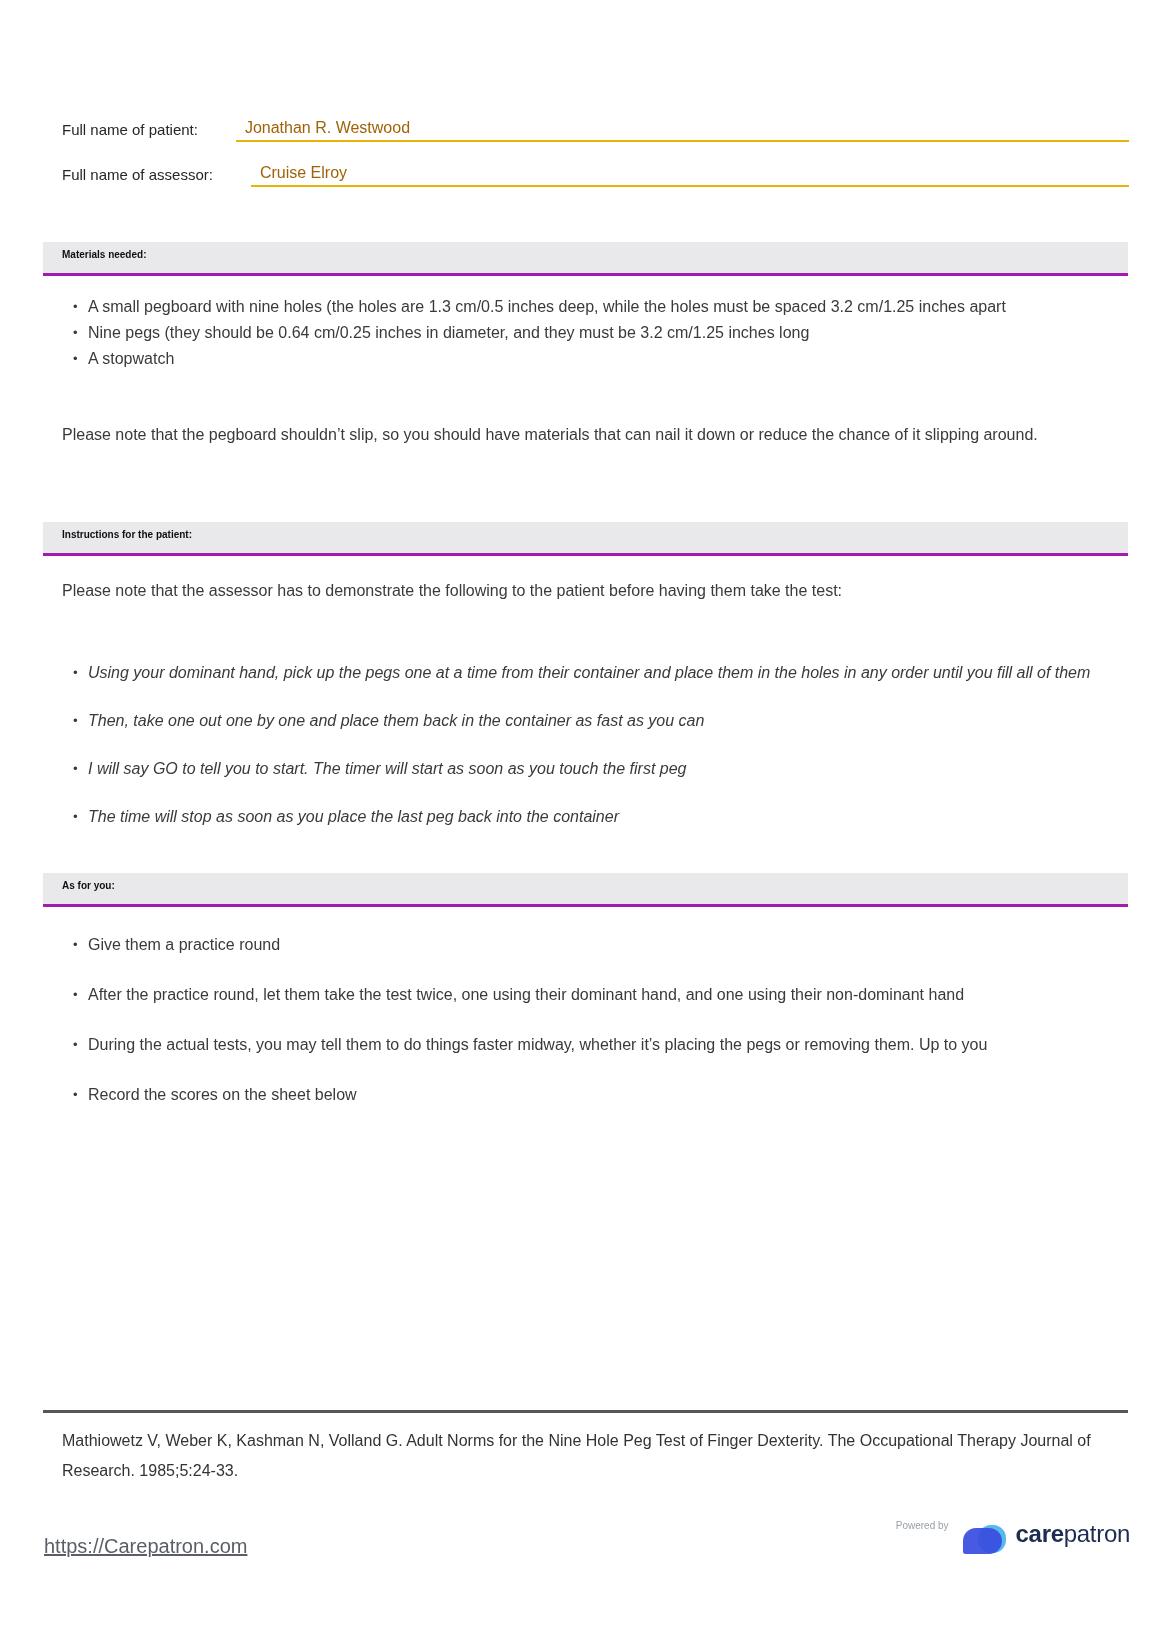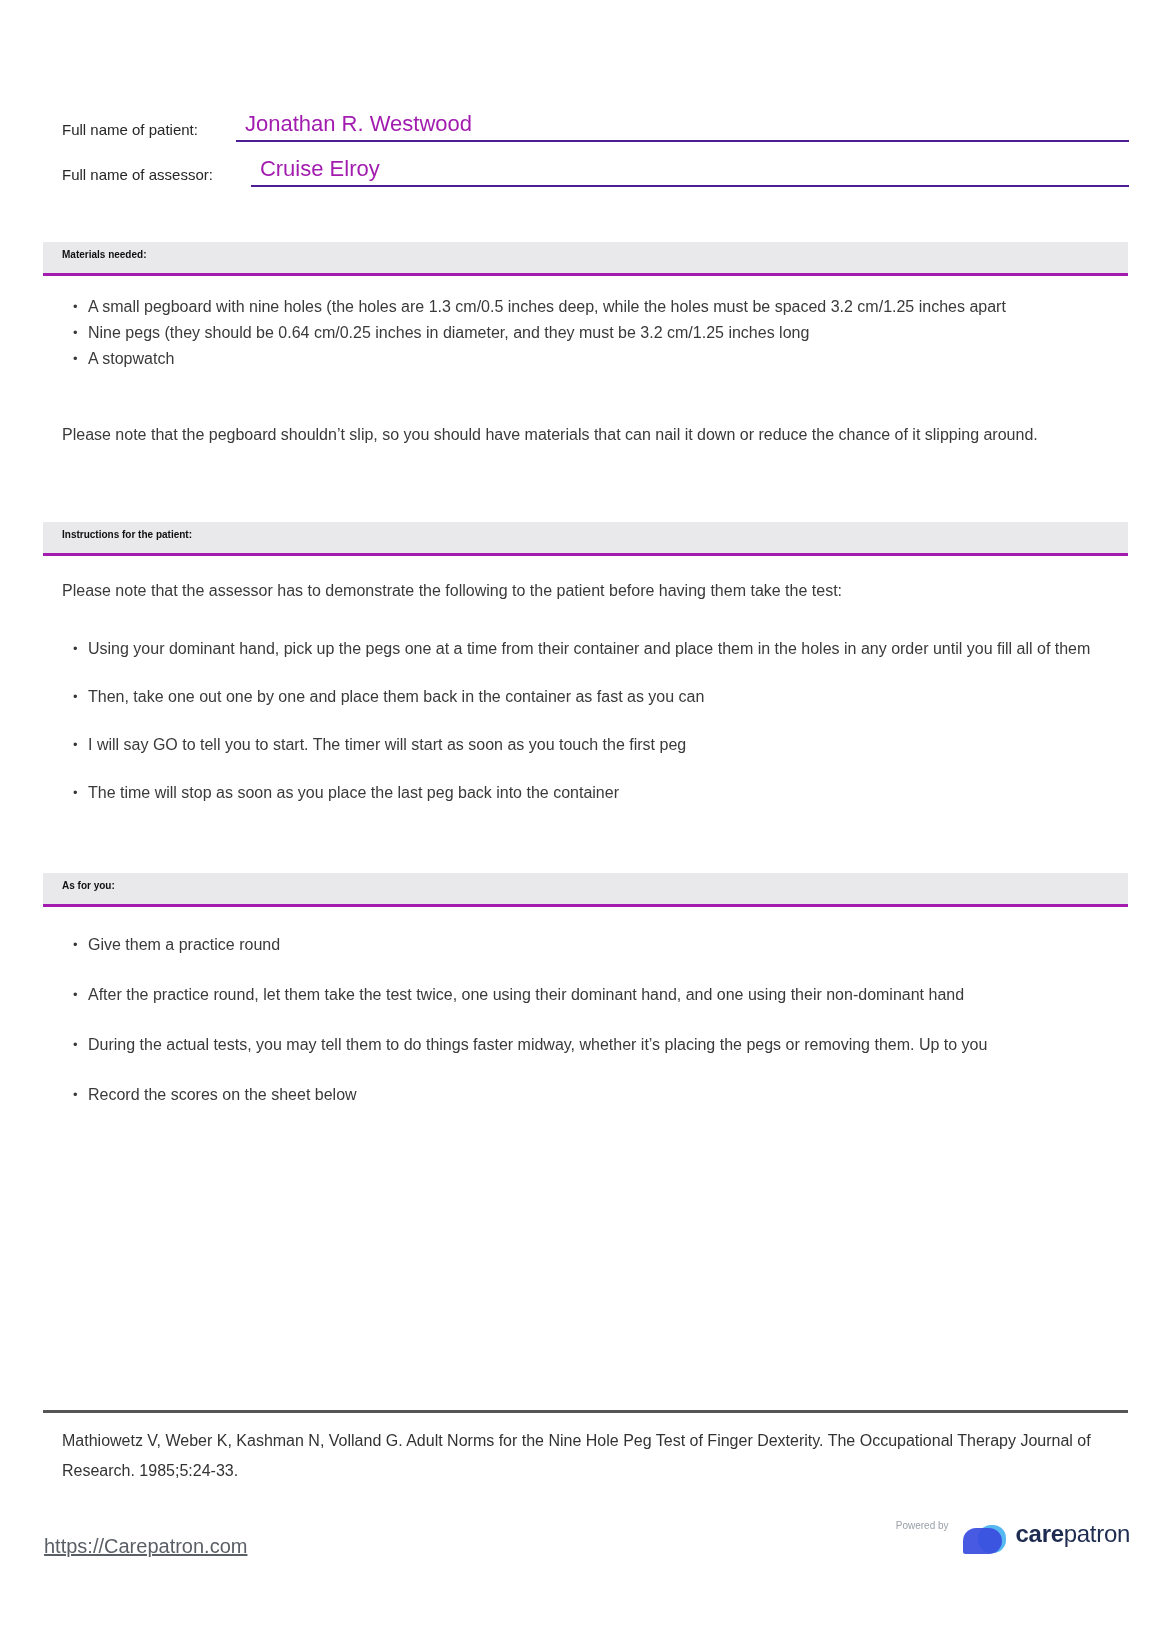--- a/index.html
+++ b/index.html
@@ -38,23 +38,23 @@
   .field-label {
     flex: 0 0 auto;
     font-size: 15px;
     color: #262626;
     padding-bottom: 4px;
     white-space: nowrap;
   }
   .field-value {
     flex: 1 1 auto;
     margin-left: 17px;
-    border-bottom: 2px solid #4c1d95;
-    font-size: 22px;
-    color: #a21caf;
+    border-bottom: 2px solid #eab308;
+    font-size: 16px;
+    color: #a16207;
     padding: 0 0 3px 9px;
     white-space: nowrap;
   }
 
   
   .section-bar {
     position: absolute;
     left: 43px; width: 1085px; height: 34px;
     background: #e9e9eb;
     border-bottom: 3px solid #a21caf;
@@ -82,21 +82,21 @@
   }
   .bullets li::before {
     content: "\2022";
     position: absolute;
     left: 0; top: 0;
     font-size: 13px;
     color: #3a3a3a;
   }
   .list-materials { top: 294px; }
   .list-materials li { margin-bottom: 0; }
-  .list-instructions { top: 636px; }
+  .list-instructions { top: 660px; font-style: italic; }
   .list-instructions li { margin-bottom: 22px; }
   .list-asy { top: 932px; }
   .list-asy li { margin-bottom: 24px; }
 
   
   .para {
     position: absolute;
     left: 62px; width: 1038px;
     font-size: 16px;
     line-height: 29px;

